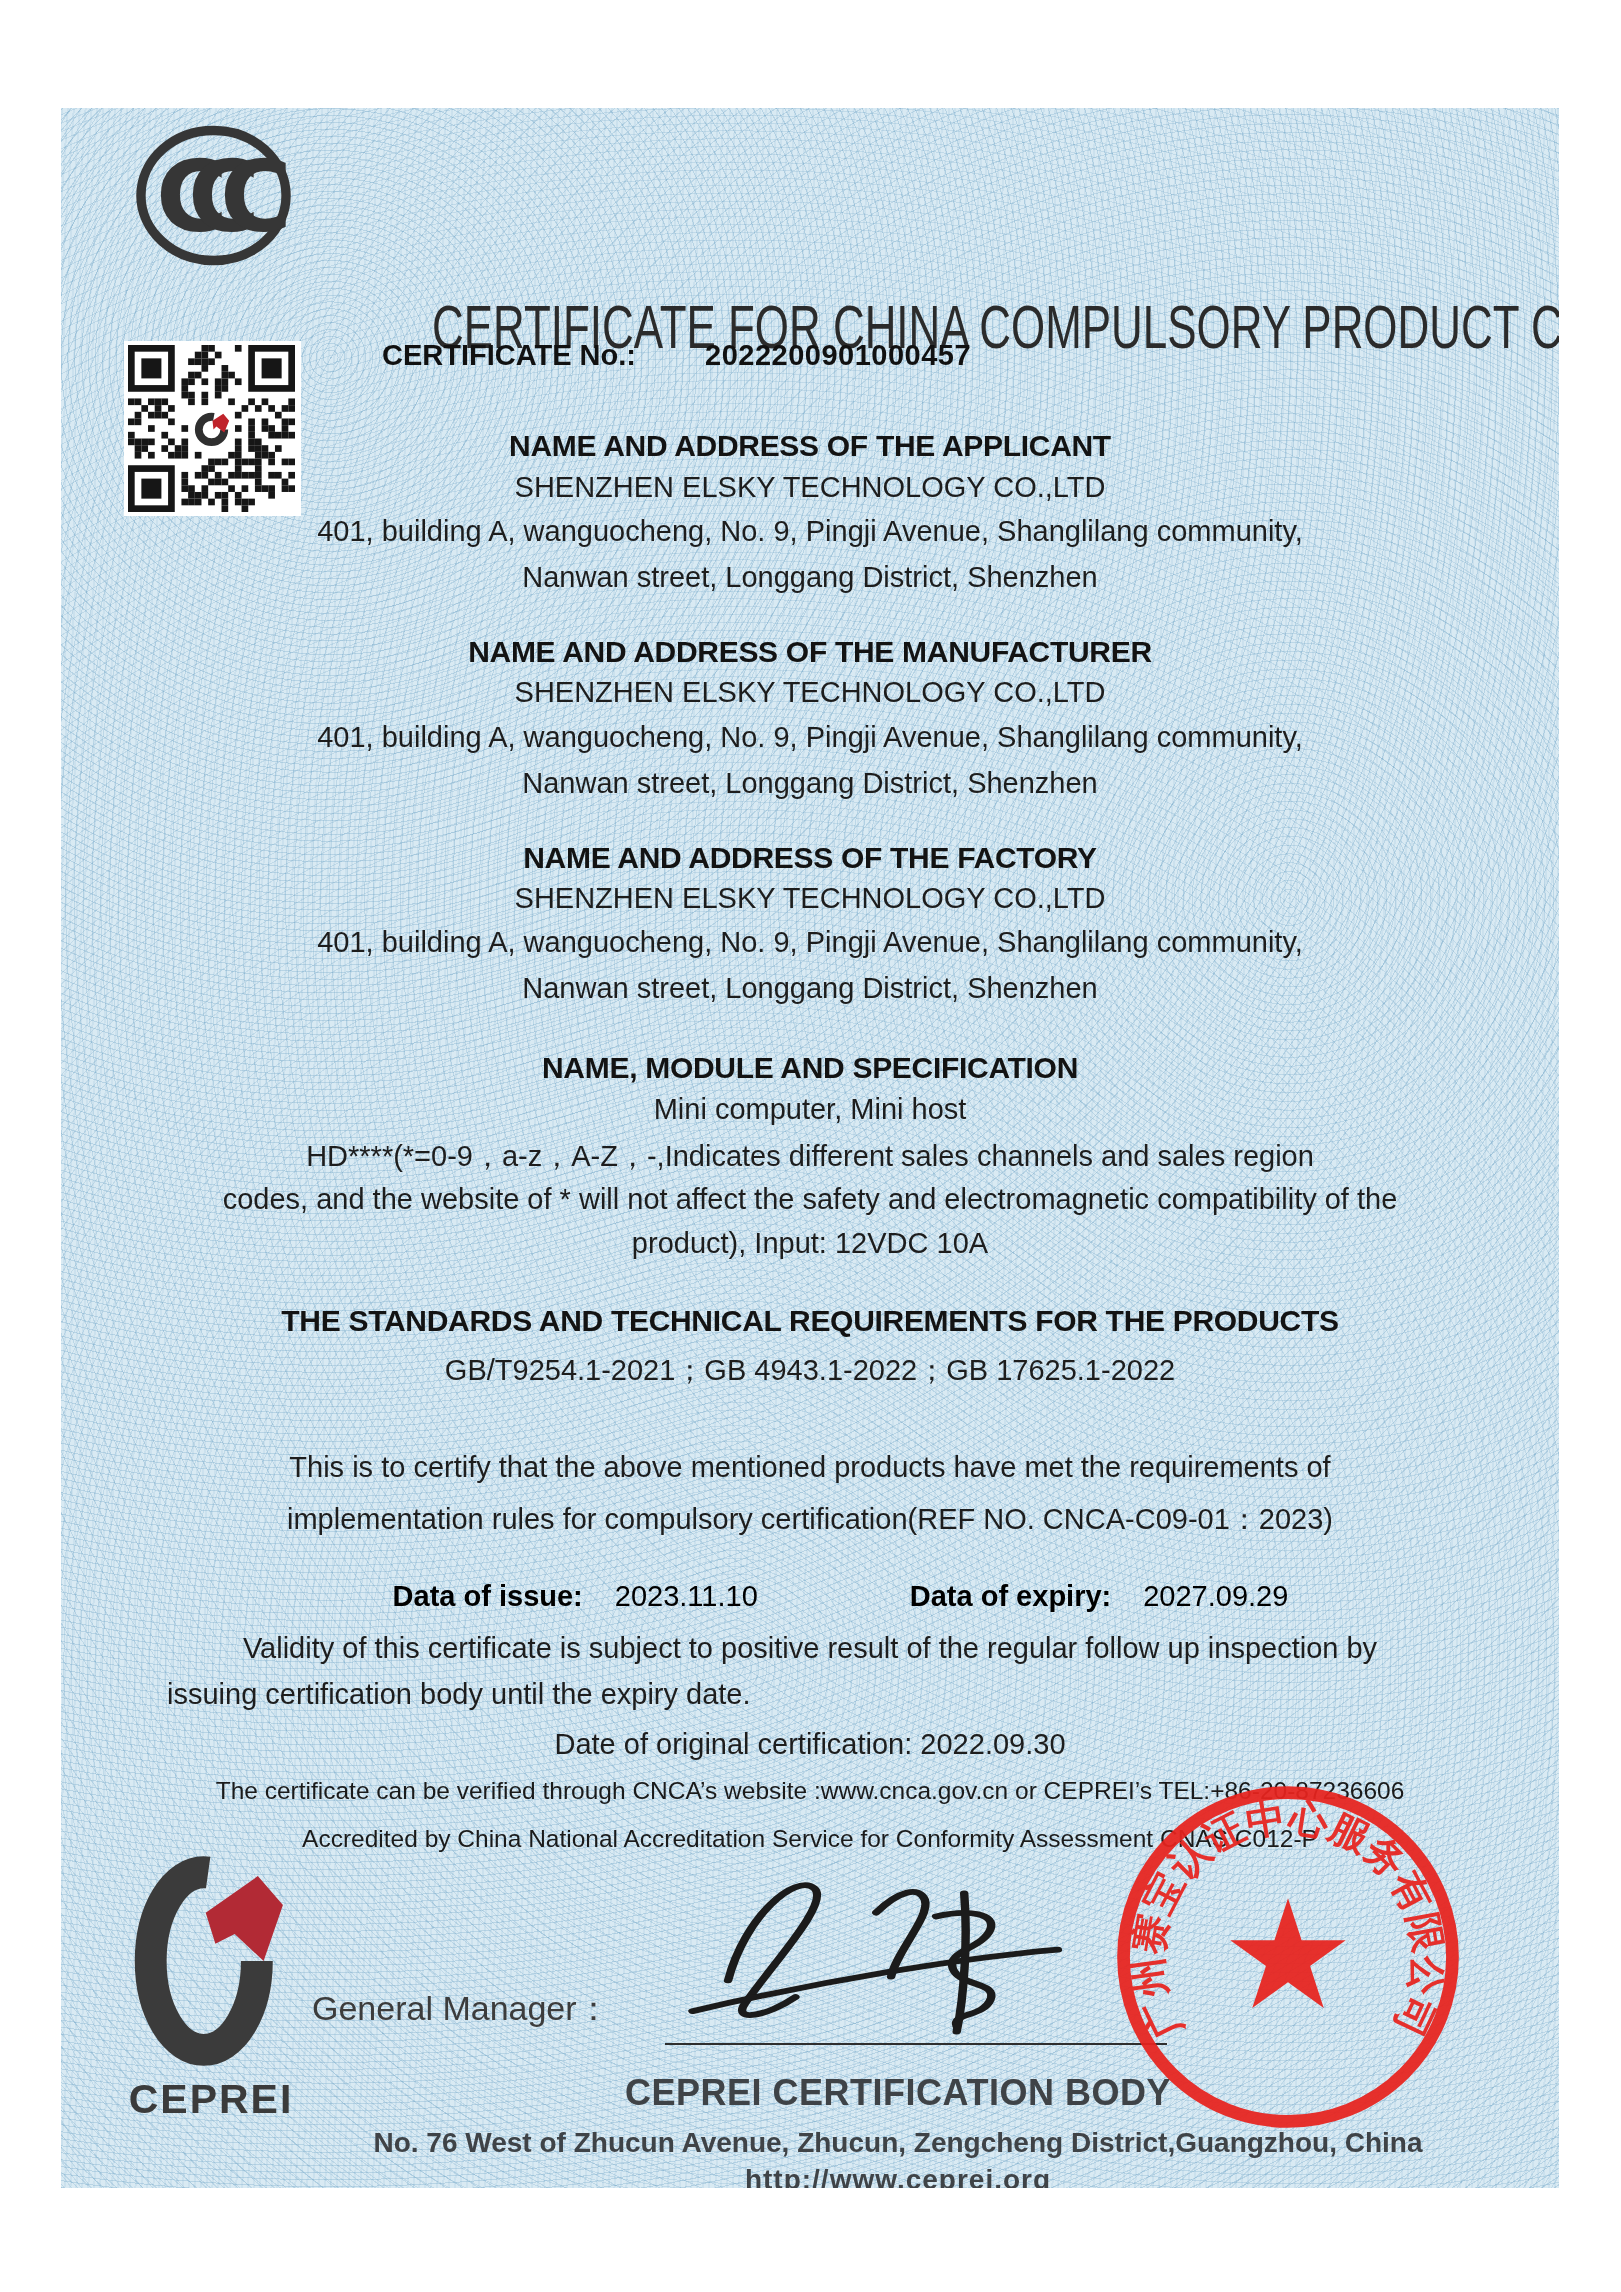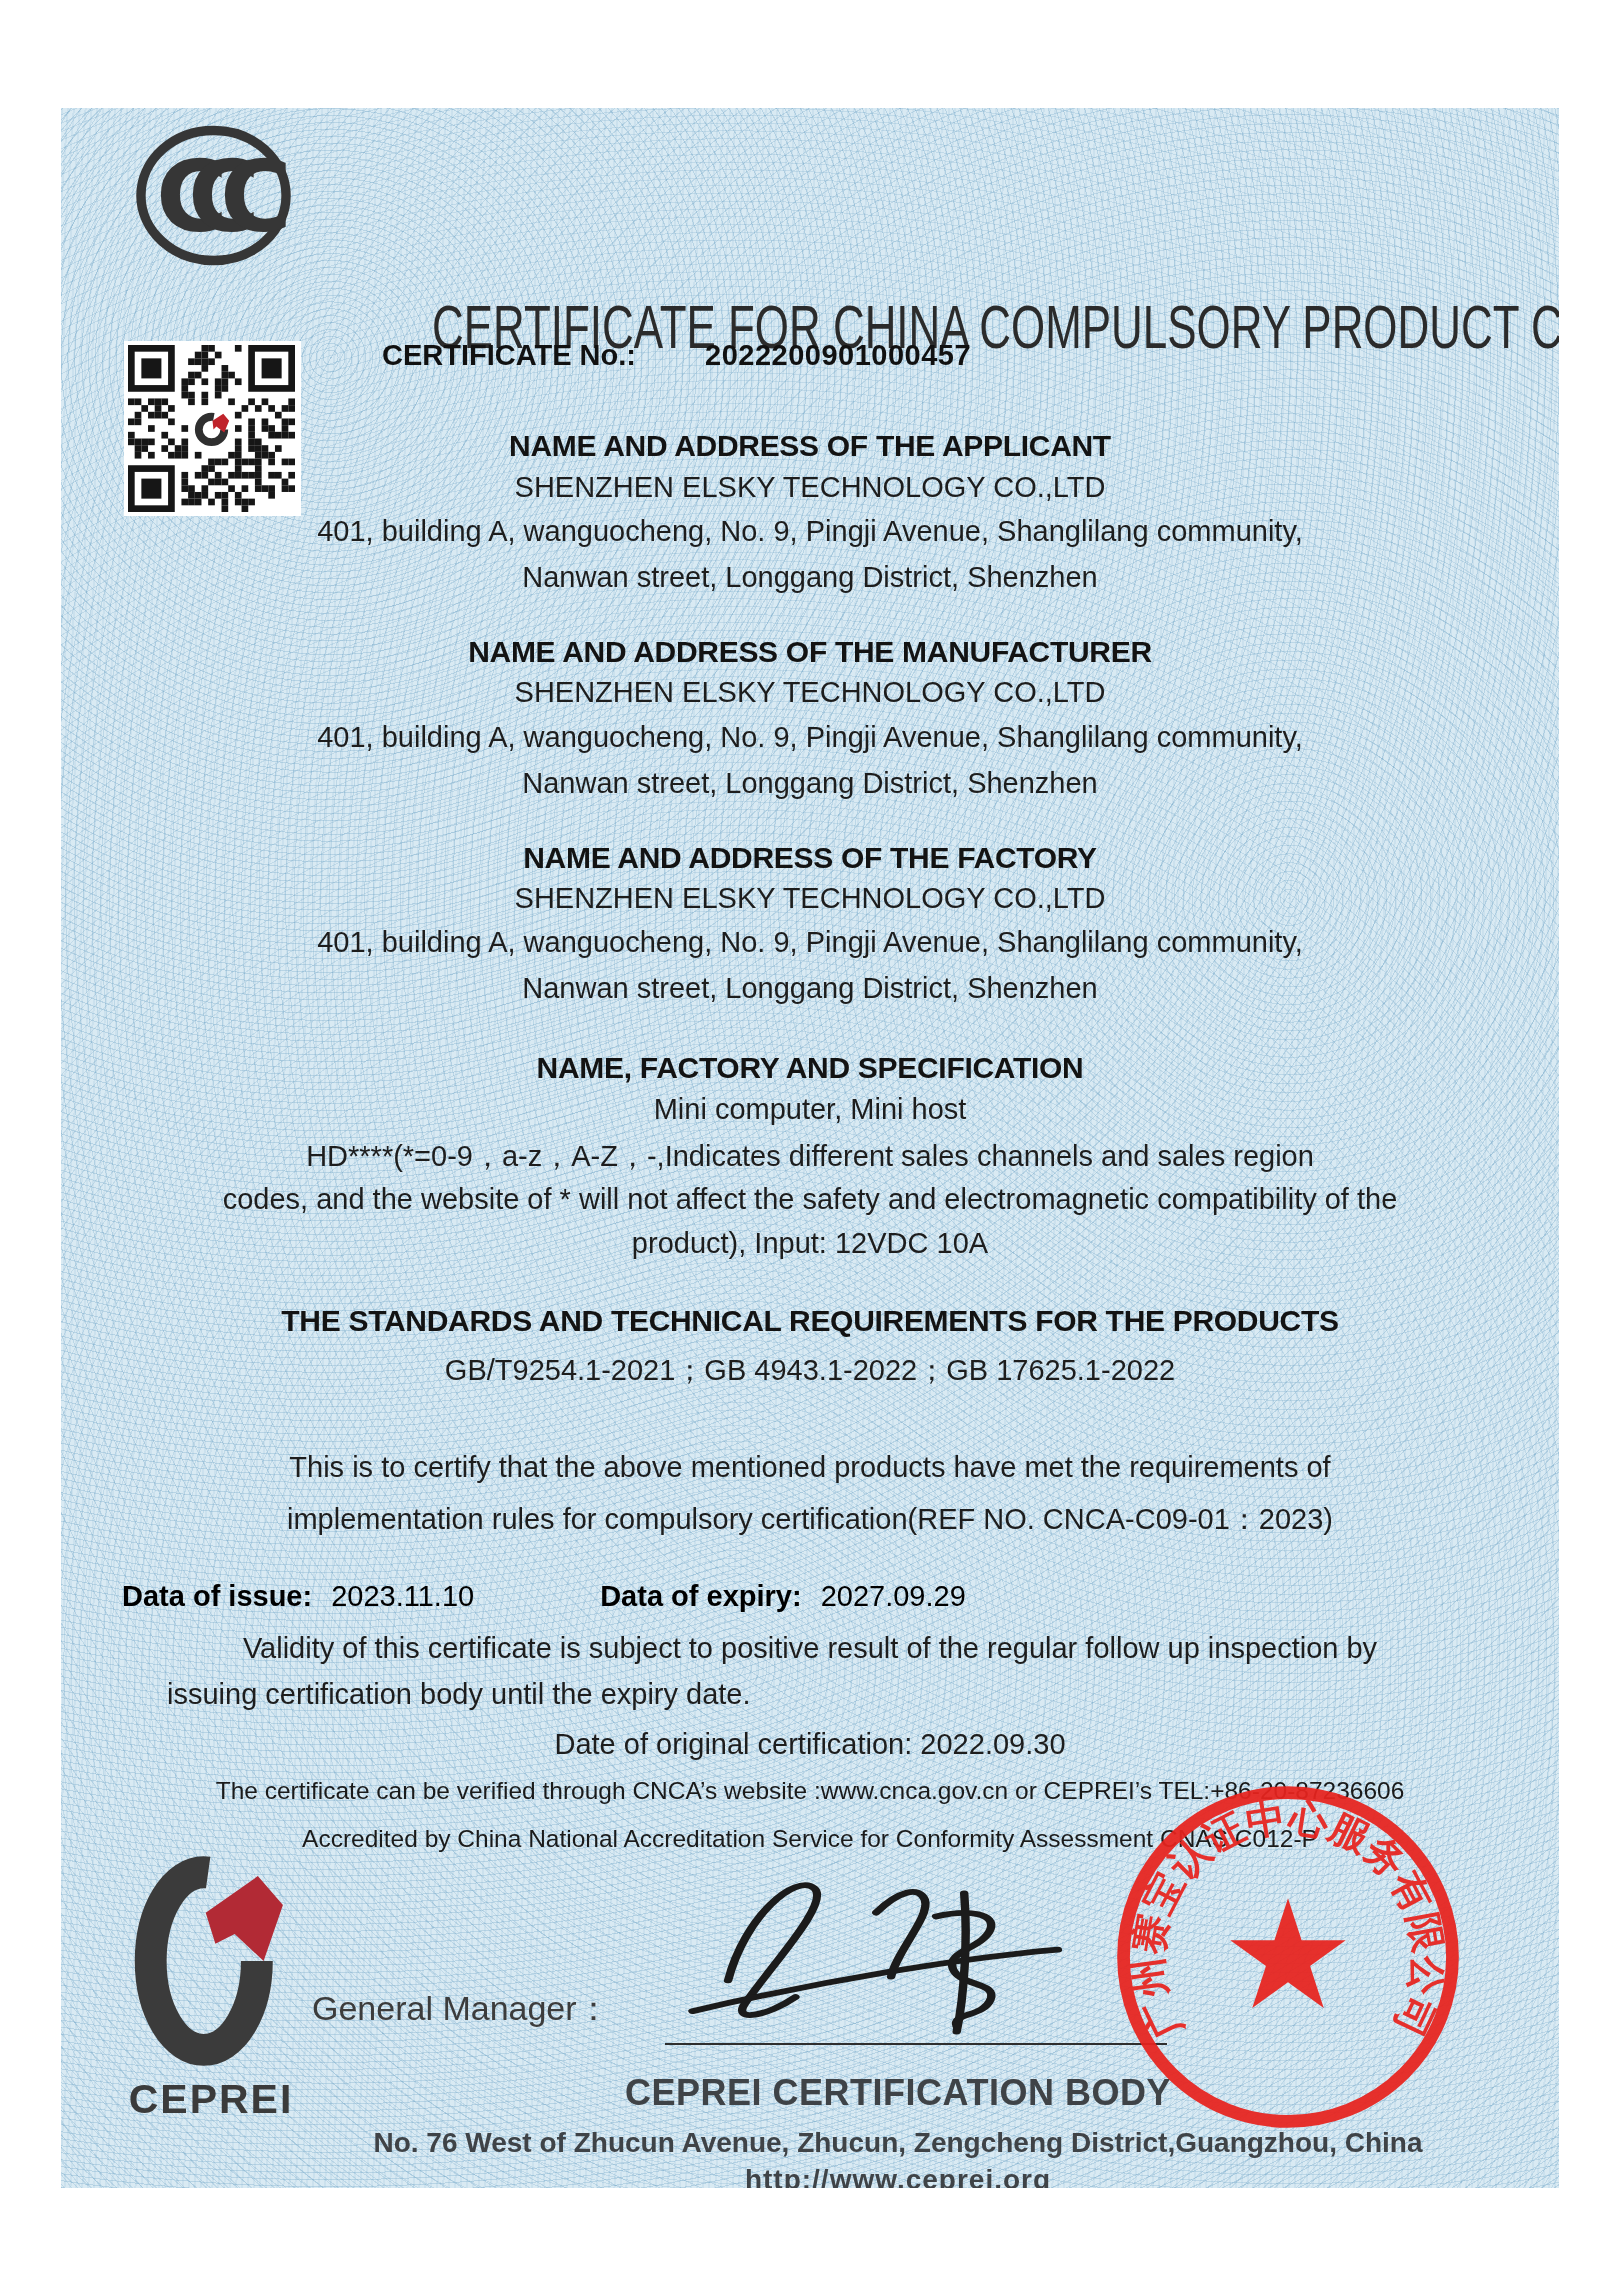--- a/index.html
+++ b/index.html
@@ -19,22 +19,22 @@
   .b{font-weight:bold;}
   #title{position:absolute;left:186px;width:1321px;top:184px;text-align:center;white-space:nowrap;
          font-size:61px;font-weight:400;color:#2b2b2b;transform:scaleX(.72);transform-origin:center;}
   #certno-row{position:absolute;left:321px;top:231px;display:flex;gap:69px;align-items:baseline;}
   #certno-row .lbl{font-weight:bold;font-size:29px;color:#111;}
   #certno-row .val{font-weight:bold;font-size:29px;color:#111;letter-spacing:0.5px;}
   #qr{position:absolute;left:63px;top:233px;width:169px;height:167px;background:#fff;padding:3.9px;}
   #qr svg{display:block;}
   #qr-logo{position:absolute;left:65px;top:63px;width:47px;height:47px;}
   #ccc-logo{position:absolute;left:72px;top:13.7px;width:161px;height:147px;}
-  #dates-row{position:absolute;left:61px;right:0;top:1472px;display:flex;
-             gap:19px;align-items:baseline;}
+  #dates-row{position:absolute;left:61px;right:0;top:1472px;display:flex;justify-content:center;
+             gap:32px;align-items:baseline;}
   #dates-row .gap{width:88px;}
   #dates-row span{font-size:29px;}
   #gm-label{position:absolute;left:251px;top:1878px;font-size:34px;color:#3c3c3c;white-space:nowrap;}
   #sig{position:absolute;left:594px;top:1747px;width:431px;height:192px;}
   #sig-line{position:absolute;left:604px;top:1935px;width:502px;border-top:2px solid #2e2e2e;}
   #ceprei-logo{position:absolute;left:72px;top:1743px;width:157px;height:222px;}
   #ceprei-text{position:absolute;left:59px;top:1968px;width:182px;text-align:center;
                font-weight:bold;font-size:41px;letter-spacing:2px;color:#3b3b3b;}
   .footer-line{position:absolute;left:176px;right:0;text-align:center;white-space:nowrap;
                font-weight:bold;color:#3f4347;}
@@ -259,21 +259,21 @@
   <div class="line h" style="top:527px">NAME AND ADDRESS OF THE MANUFACTURER</div>
   <div class="line t" style="top:568px">SHENZHEN ELSKY TECHNOLOGY CO.,LTD</div>
   <div class="line t" style="top:613px">401, building A, wanguocheng, No. 9, Pingji Avenue, Shanglilang community,</div>
   <div class="line t" style="top:659px">Nanwan street, Longgang District, Shenzhen</div>
 
   <div class="line h" style="top:733px">NAME AND ADDRESS OF THE FACTORY</div>
   <div class="line t" style="top:774px">SHENZHEN ELSKY TECHNOLOGY CO.,LTD</div>
   <div class="line t" style="top:818px">401, building A, wanguocheng, No. 9, Pingji Avenue, Shanglilang community,</div>
   <div class="line t" style="top:864px">Nanwan street, Longgang District, Shenzhen</div>
 
-  <div class="line h" style="top:943px">NAME, FACTORY AND SPECIFICATION</div>
+  <div class="line h" style="top:943px">NAME, MODULE AND SPECIFICATION</div>
   <div class="line t" style="top:985px">Mini computer, Mini host</div>
   <div class="line t" style="top:1029px">HD****(*=0-9，a-z，A-Z，-,Indicates different sales channels and sales region</div>
   <div class="line t" style="top:1075px">codes, and the website of * will not affect the safety and electromagnetic compatibility of the</div>
   <div class="line t" style="top:1119px">product), Input: 12VDC 10A</div>
 
   <div class="line h" style="top:1196px">THE STANDARDS AND TECHNICAL REQUIREMENTS FOR THE PRODUCTS</div>
   <div class="line t" style="top:1243px">GB/T9254.1-2021；GB 4943.1-2022；GB 17625.1-2022</div>
 
   <div class="line t" style="top:1343px">This is to certify that the above mentioned products have met the requirements of</div>
   <div class="line t" style="top:1392px">implementation rules for compulsory certification(REF NO. CNCA-C09-01：2023)</div>

